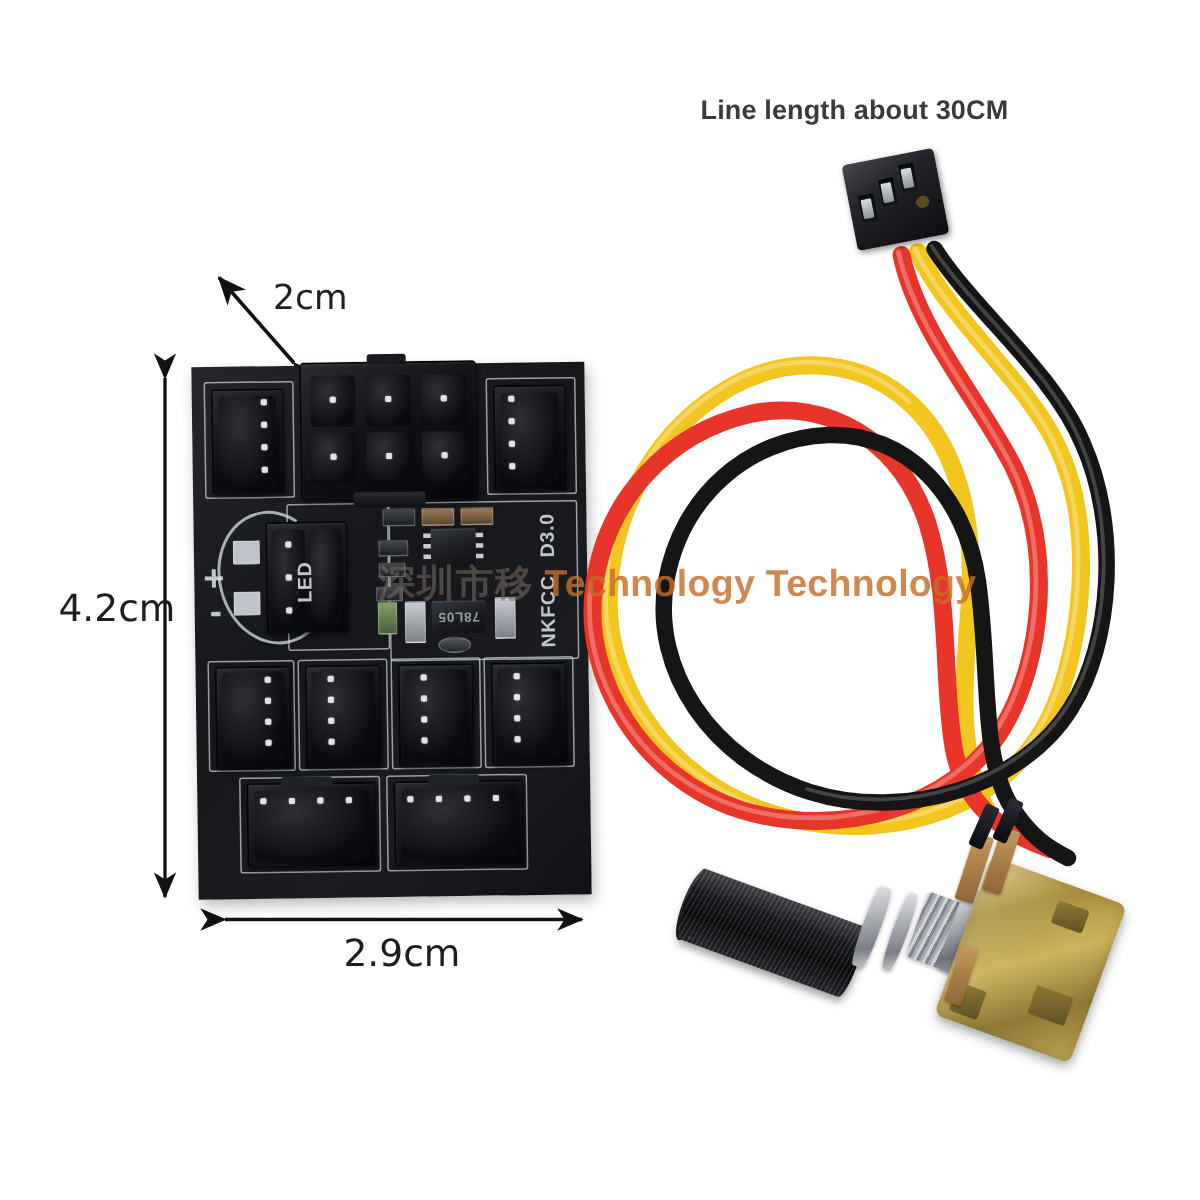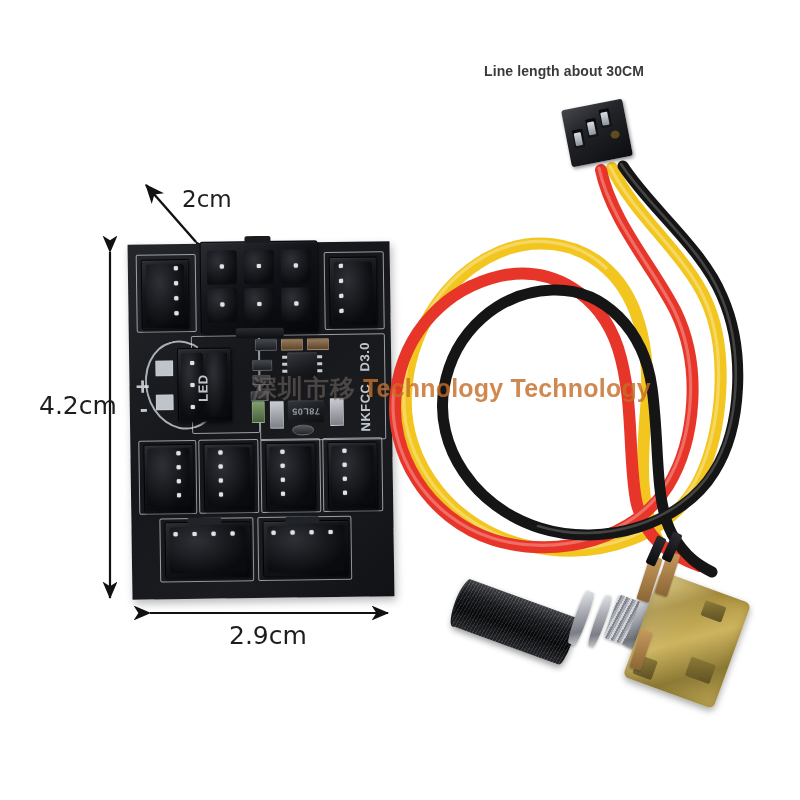--- a/index.html
+++ b/index.html
@@ -12,22 +12,22 @@
     width: 800px;
     height: 800px;
     background: #ffffff;
     overflow: hidden;
     font-family: "Liberation Sans", sans-serif;
   }
 
   
   .ann-line-length {
     position: absolute;
-    left: 484px; top: 63px;
-    font-size: 14px;
+    left: 467px; top: 63px;
+    font-size: 18px;
     font-weight: bold;
     color: #3a3a3a;
     letter-spacing: 0.1px;
     white-space: nowrap;
   }
   .dim-label {
     position: absolute;
     font-family: "DejaVu Sans", sans-serif;
     color: #1d1d1d;
     white-space: nowrap;

